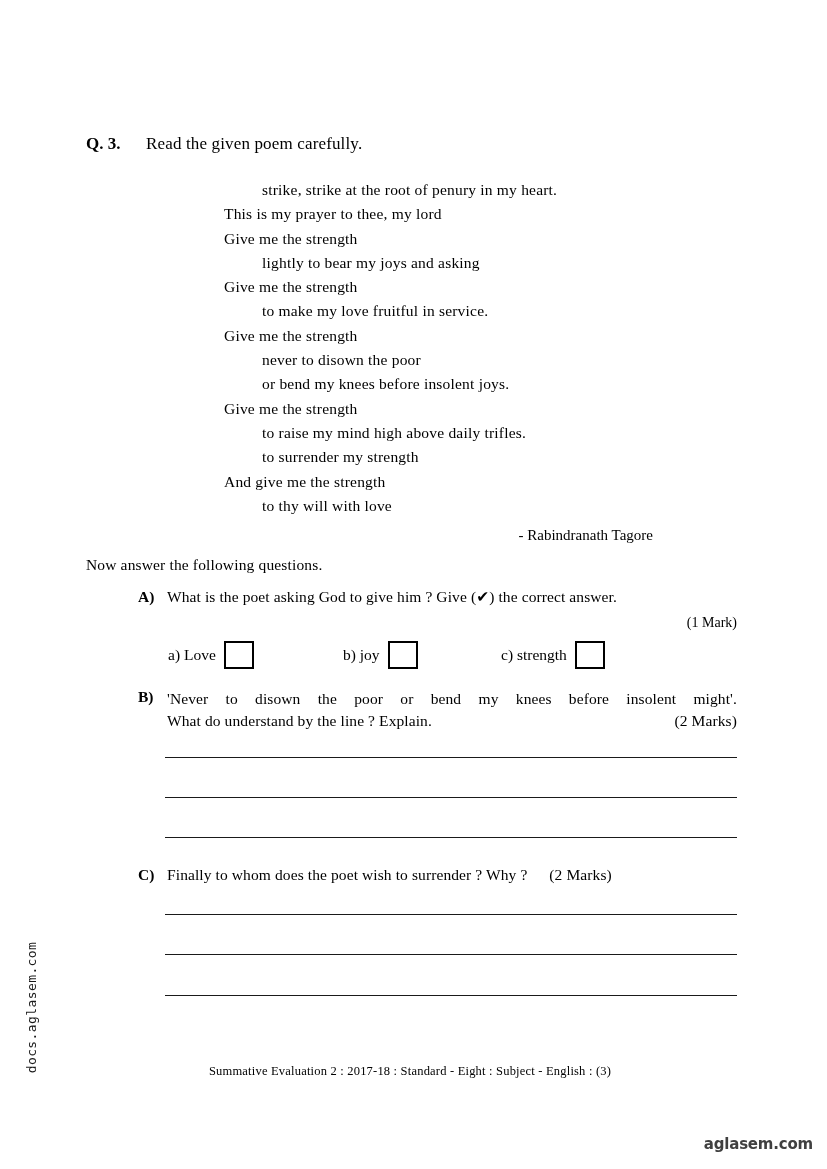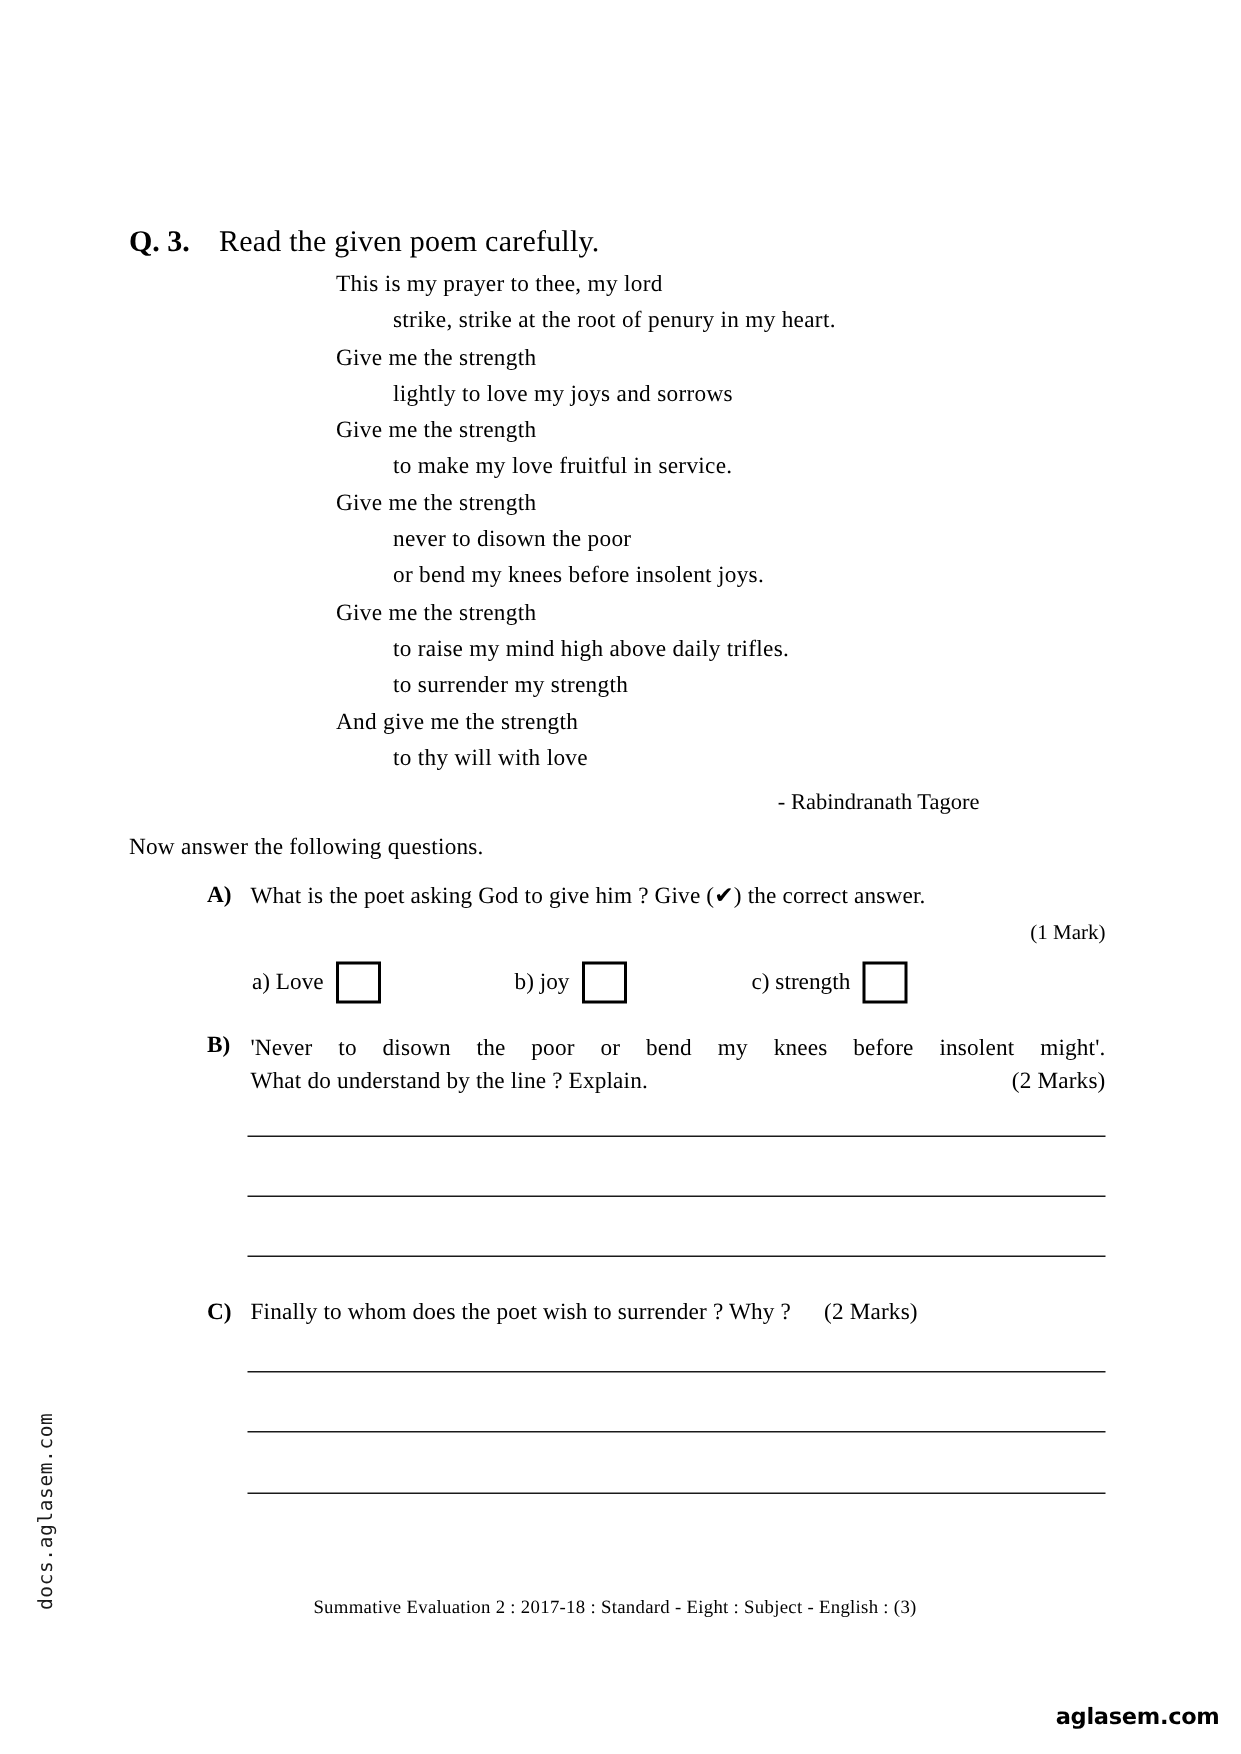--- a/index.html
+++ b/index.html
@@ -18,22 +18,22 @@
 
   .page {
     position: absolute;
     inset: 0;
   }
 
   
   .q-head {
     position: absolute;
     left: 86px;
-    top: 150px;
-    font-size: 20px;
+    top: 134px;
+    font-size: 17px;
     white-space: nowrap;
   }
   .q-head .q-label {
     font-weight: bold;
     display: inline-block;
     width: 60px;
   }
   .q-head .q-text {
     letter-spacing: 0.15px;
   }
@@ -202,40 +202,40 @@
     white-space: nowrap;
   }
 
   .watermark-logo {
     position: absolute;
     right: 14px;
     bottom: 16px;
     font-family: "DejaVu Sans", "Liberation Sans", sans-serif;
     font-size: 15px;
     font-weight: bold;
-    color: #000000;
+    color: #404040;
     letter-spacing: -0.2px;
     white-space: nowrap;
     margin-top: 10px;
   }
 </style>
 </head>
 <body>
 
 <div class="page">
 
   <div class="q-head">
     <span class="q-label">Q. 3.</span><span class="q-text">Read the given poem carefully.</span>
   </div>
 
   <div class="poem">
+    <div class="pl ind">strike, strike at the root of penury in my heart.</div>
     <div class="pl">This is my prayer to thee, my lord</div>
-    <div class="pl ind">strike, strike at the root of penury in my heart.</div>
     <div class="pl">Give me the strength</div>
-    <div class="pl ind">lightly to love my joys and sorrows</div>
+    <div class="pl ind">lightly to bear my joys and asking</div>
     <div class="pl">Give me the strength</div>
     <div class="pl ind">to make my love fruitful in service.</div>
     <div class="pl">Give me the strength</div>
     <div class="pl ind">never to disown the poor</div>
     <div class="pl ind">or bend my knees before insolent joys.</div>
     <div class="pl">Give me the strength</div>
     <div class="pl ind">to raise my mind high above daily trifles.</div>
     <div class="pl ind">to surrender my strength</div>
     <div class="pl">And give me the strength</div>
     <div class="pl ind">to thy will with love</div>

